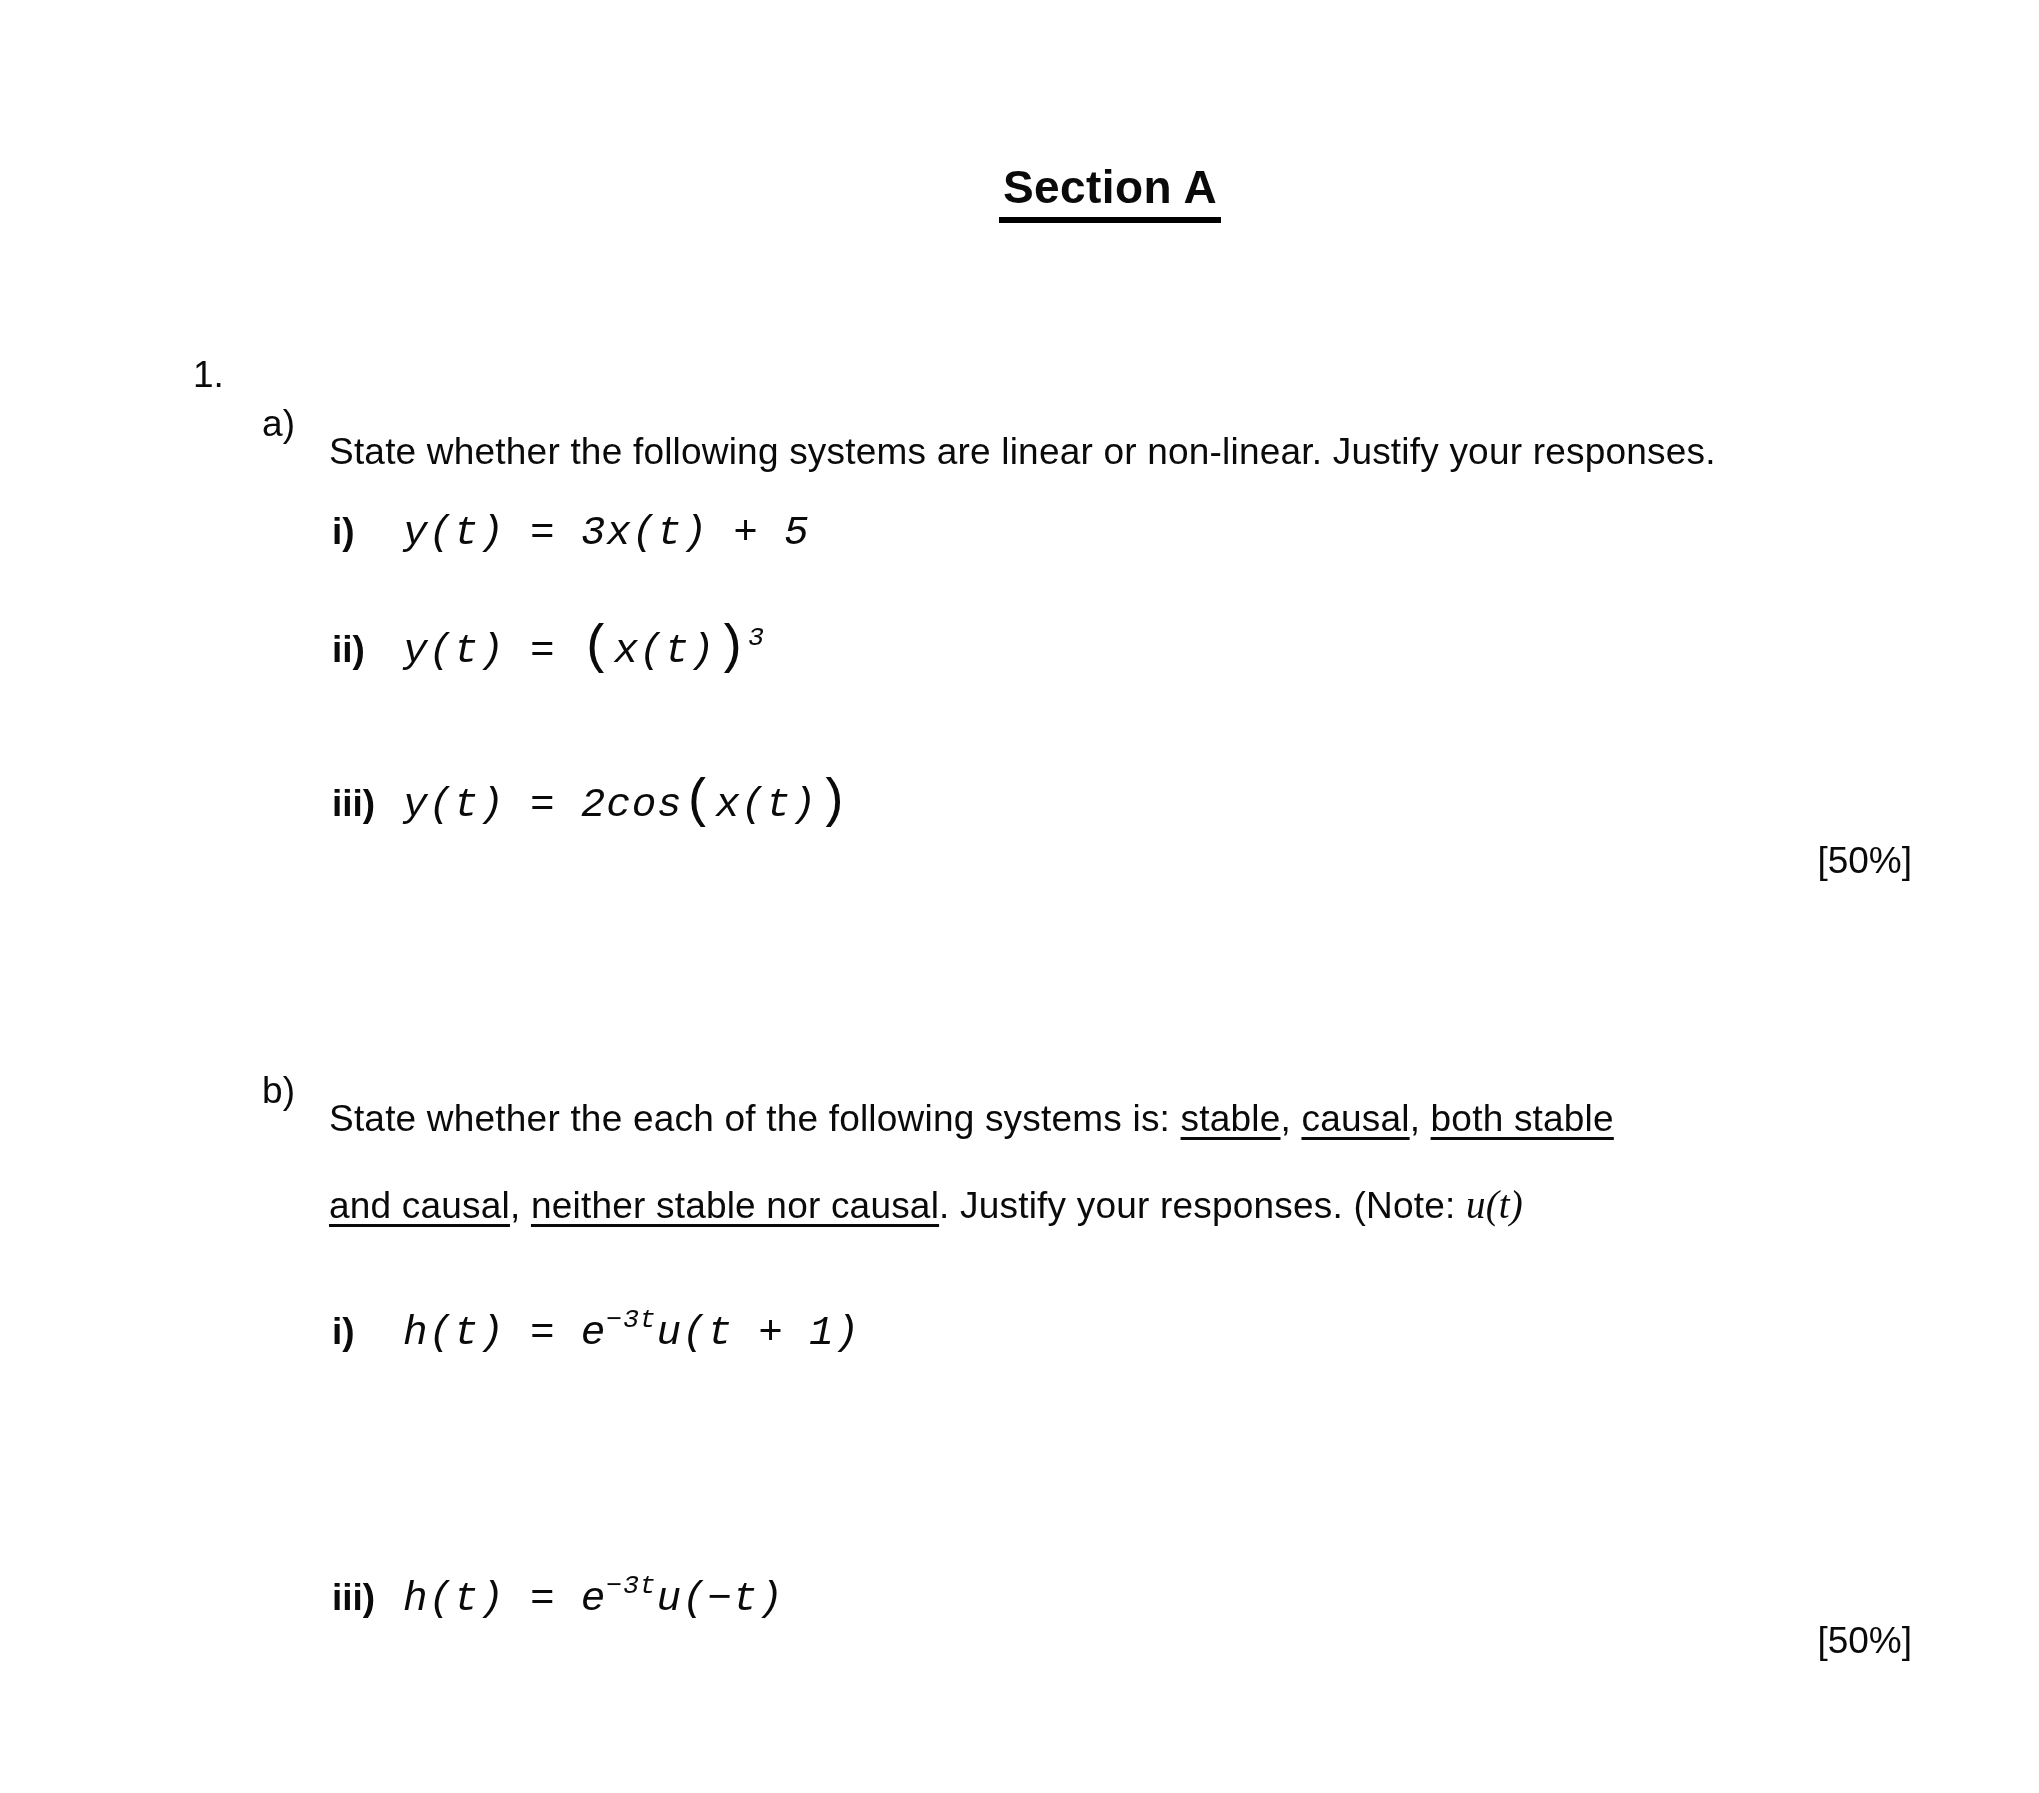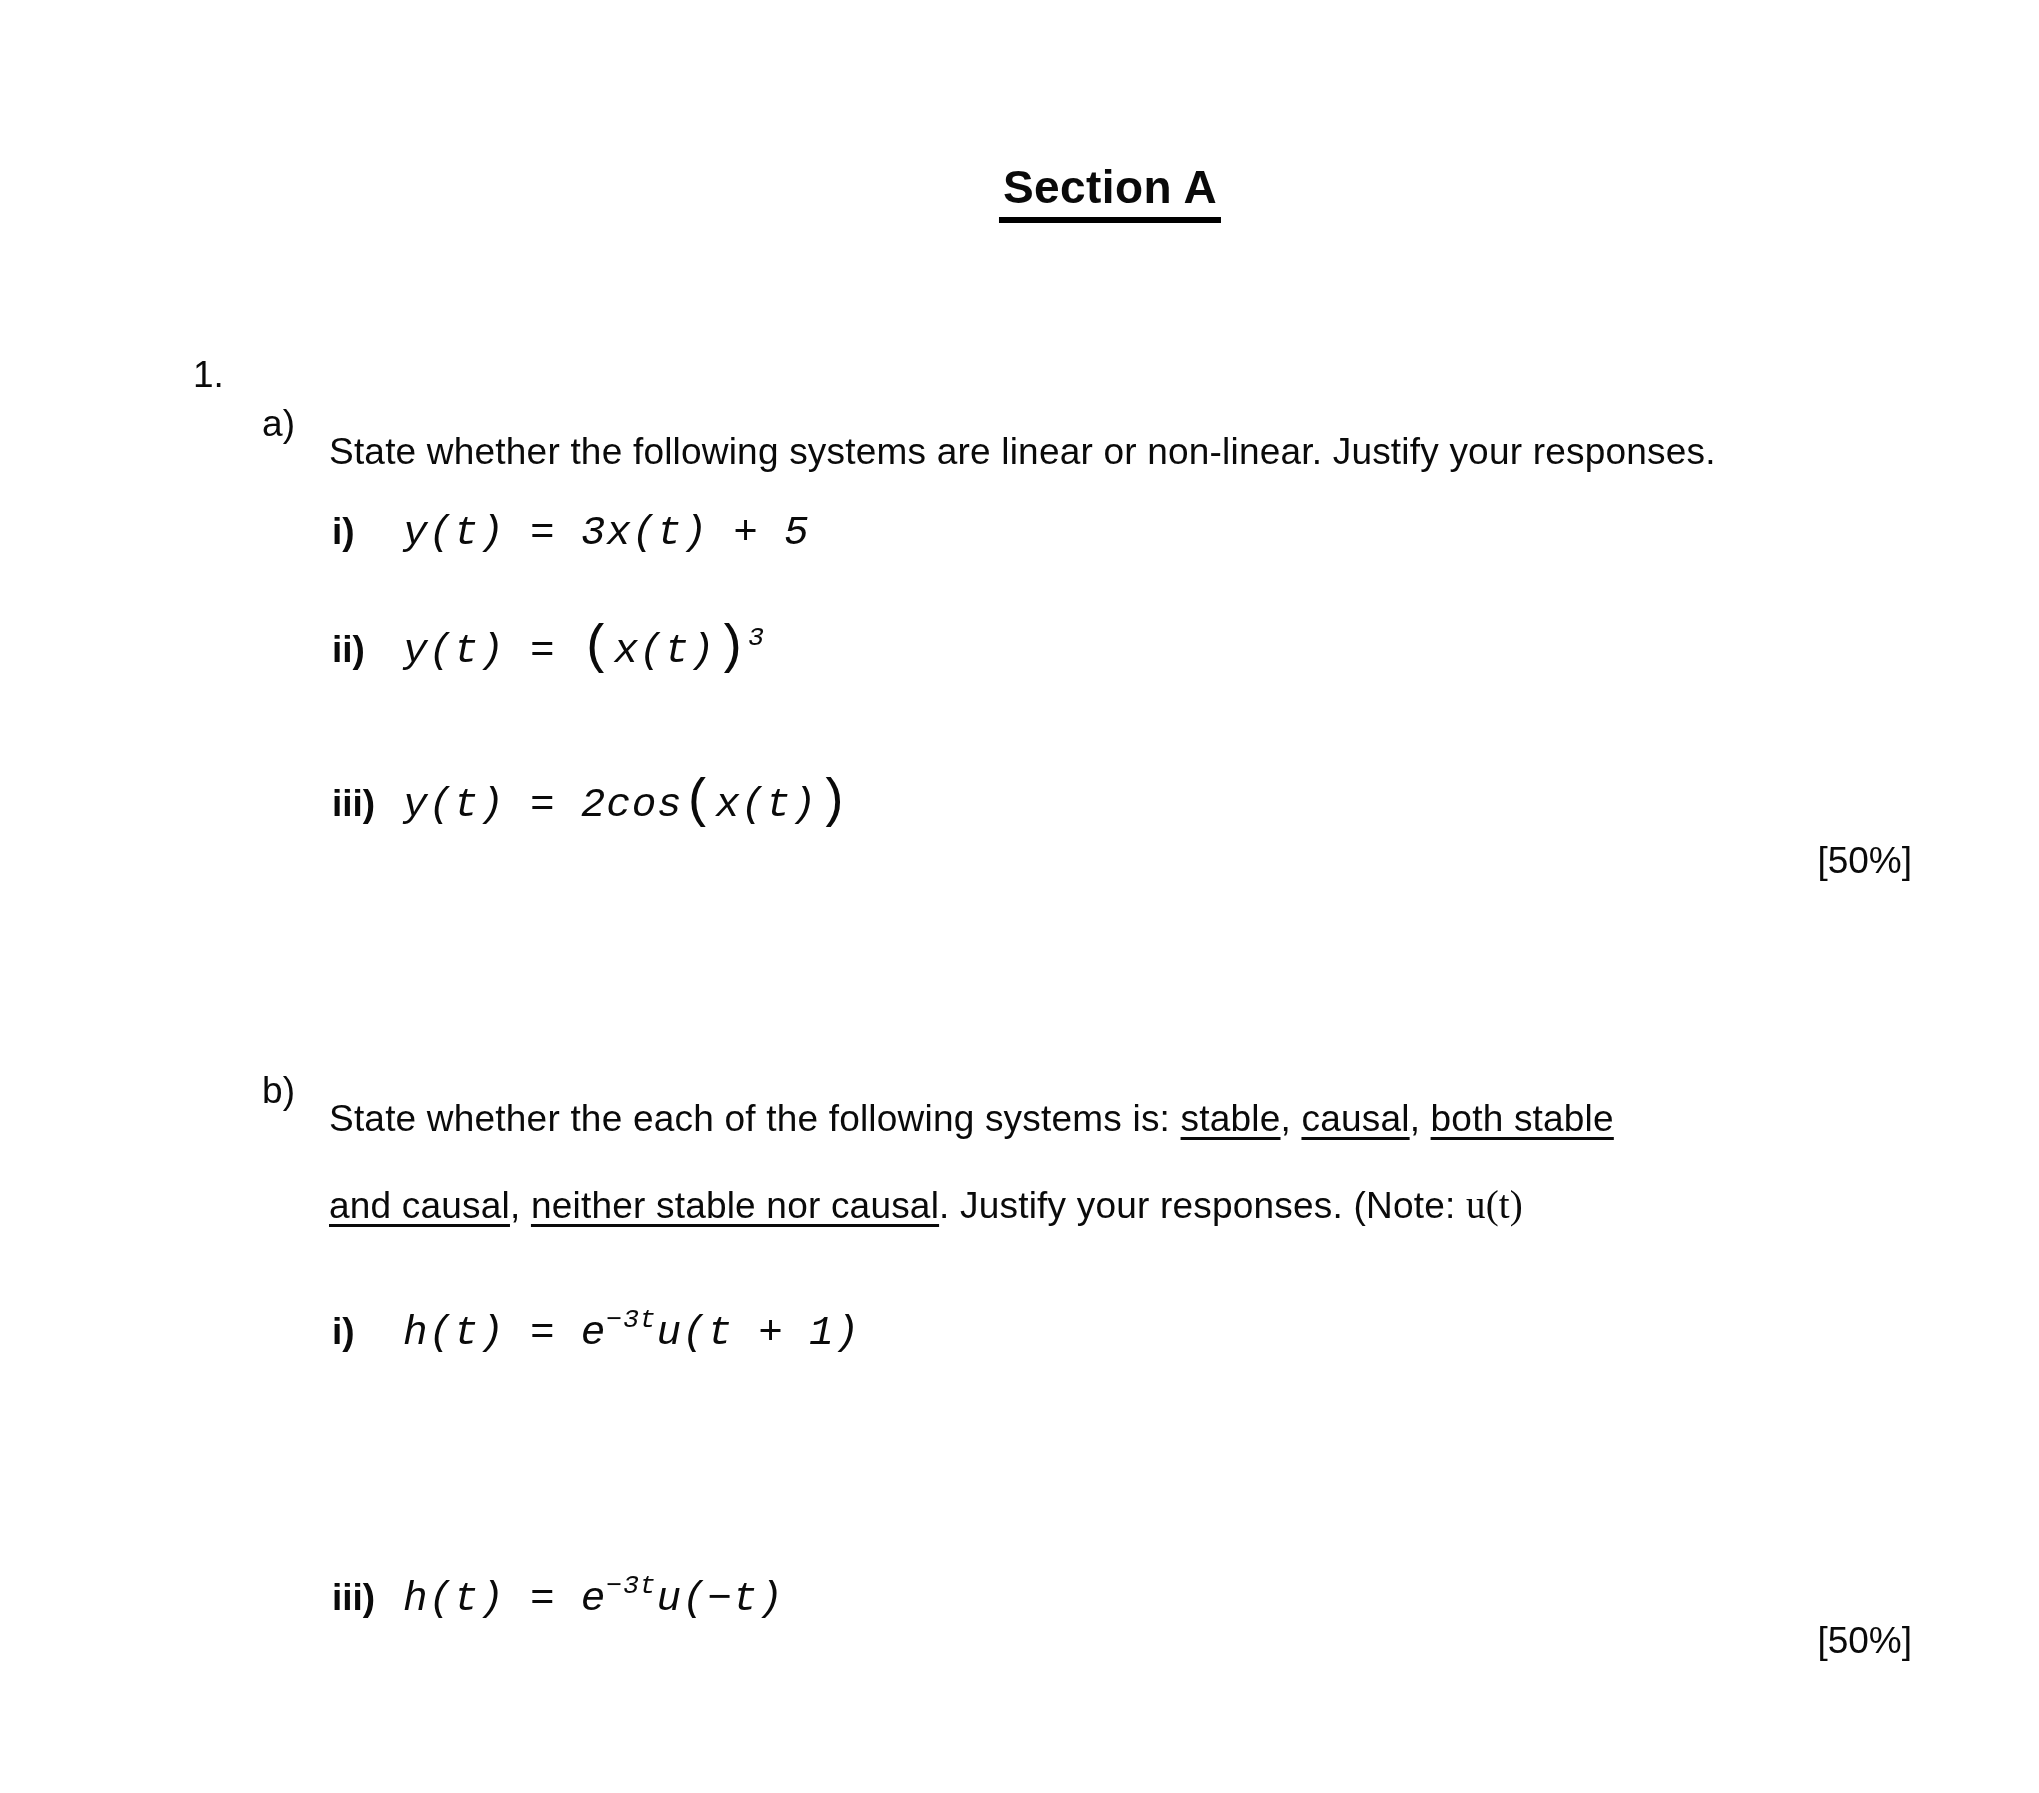--- a/index.html
+++ b/index.html
@@ -30,21 +30,21 @@
   .tline{white-space:nowrap;margin-top:28px;}
 
   
   .ul-run{
     text-decoration:underline;
     text-decoration-thickness:3.2px;
     text-underline-offset:6.4px;
   }
 
   
-  .math-run{font-family:"Liberation Serif",serif;font-size:39px;text-align:center;}
+  .math-run{font-family:"Liberation Serif",serif;font-style:italic;font-size:39px;text-align:center;}
 
   
   .eq-row{position:absolute;left:332px;white-space:nowrap;line-height:1.25;}
   .eq-label{
     display:inline-block;width:71px;font-size:37px;font-weight:bold;
     font-family:"Liberation Sans",sans-serif;vertical-align:baseline;
   }
   .eq{
     font-family:Liberation Mono, monospace;font-style:italic;
     font-size:41px;letter-spacing:0.8px;

